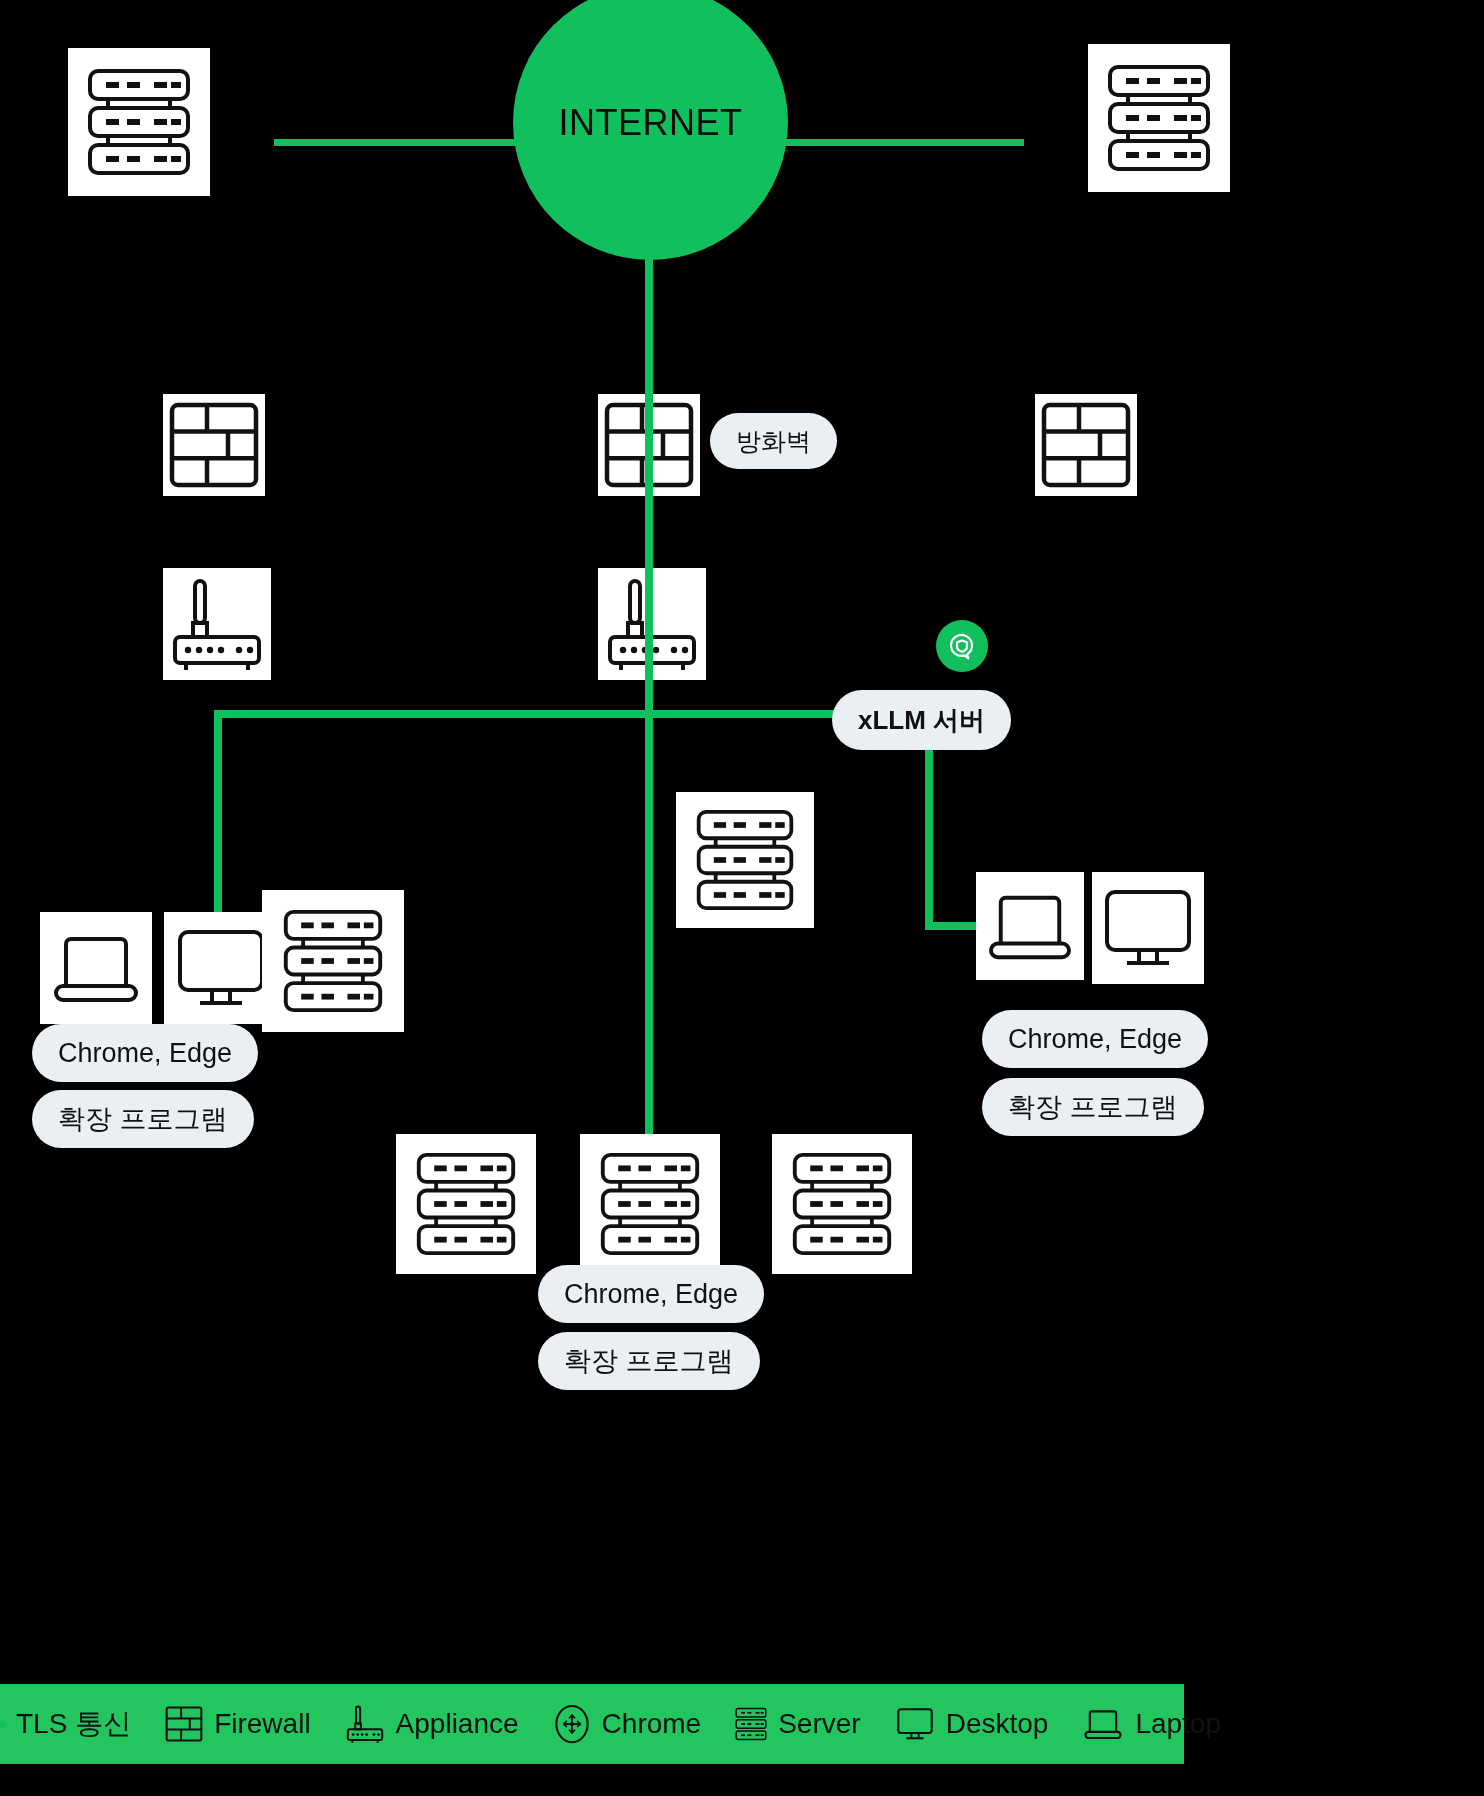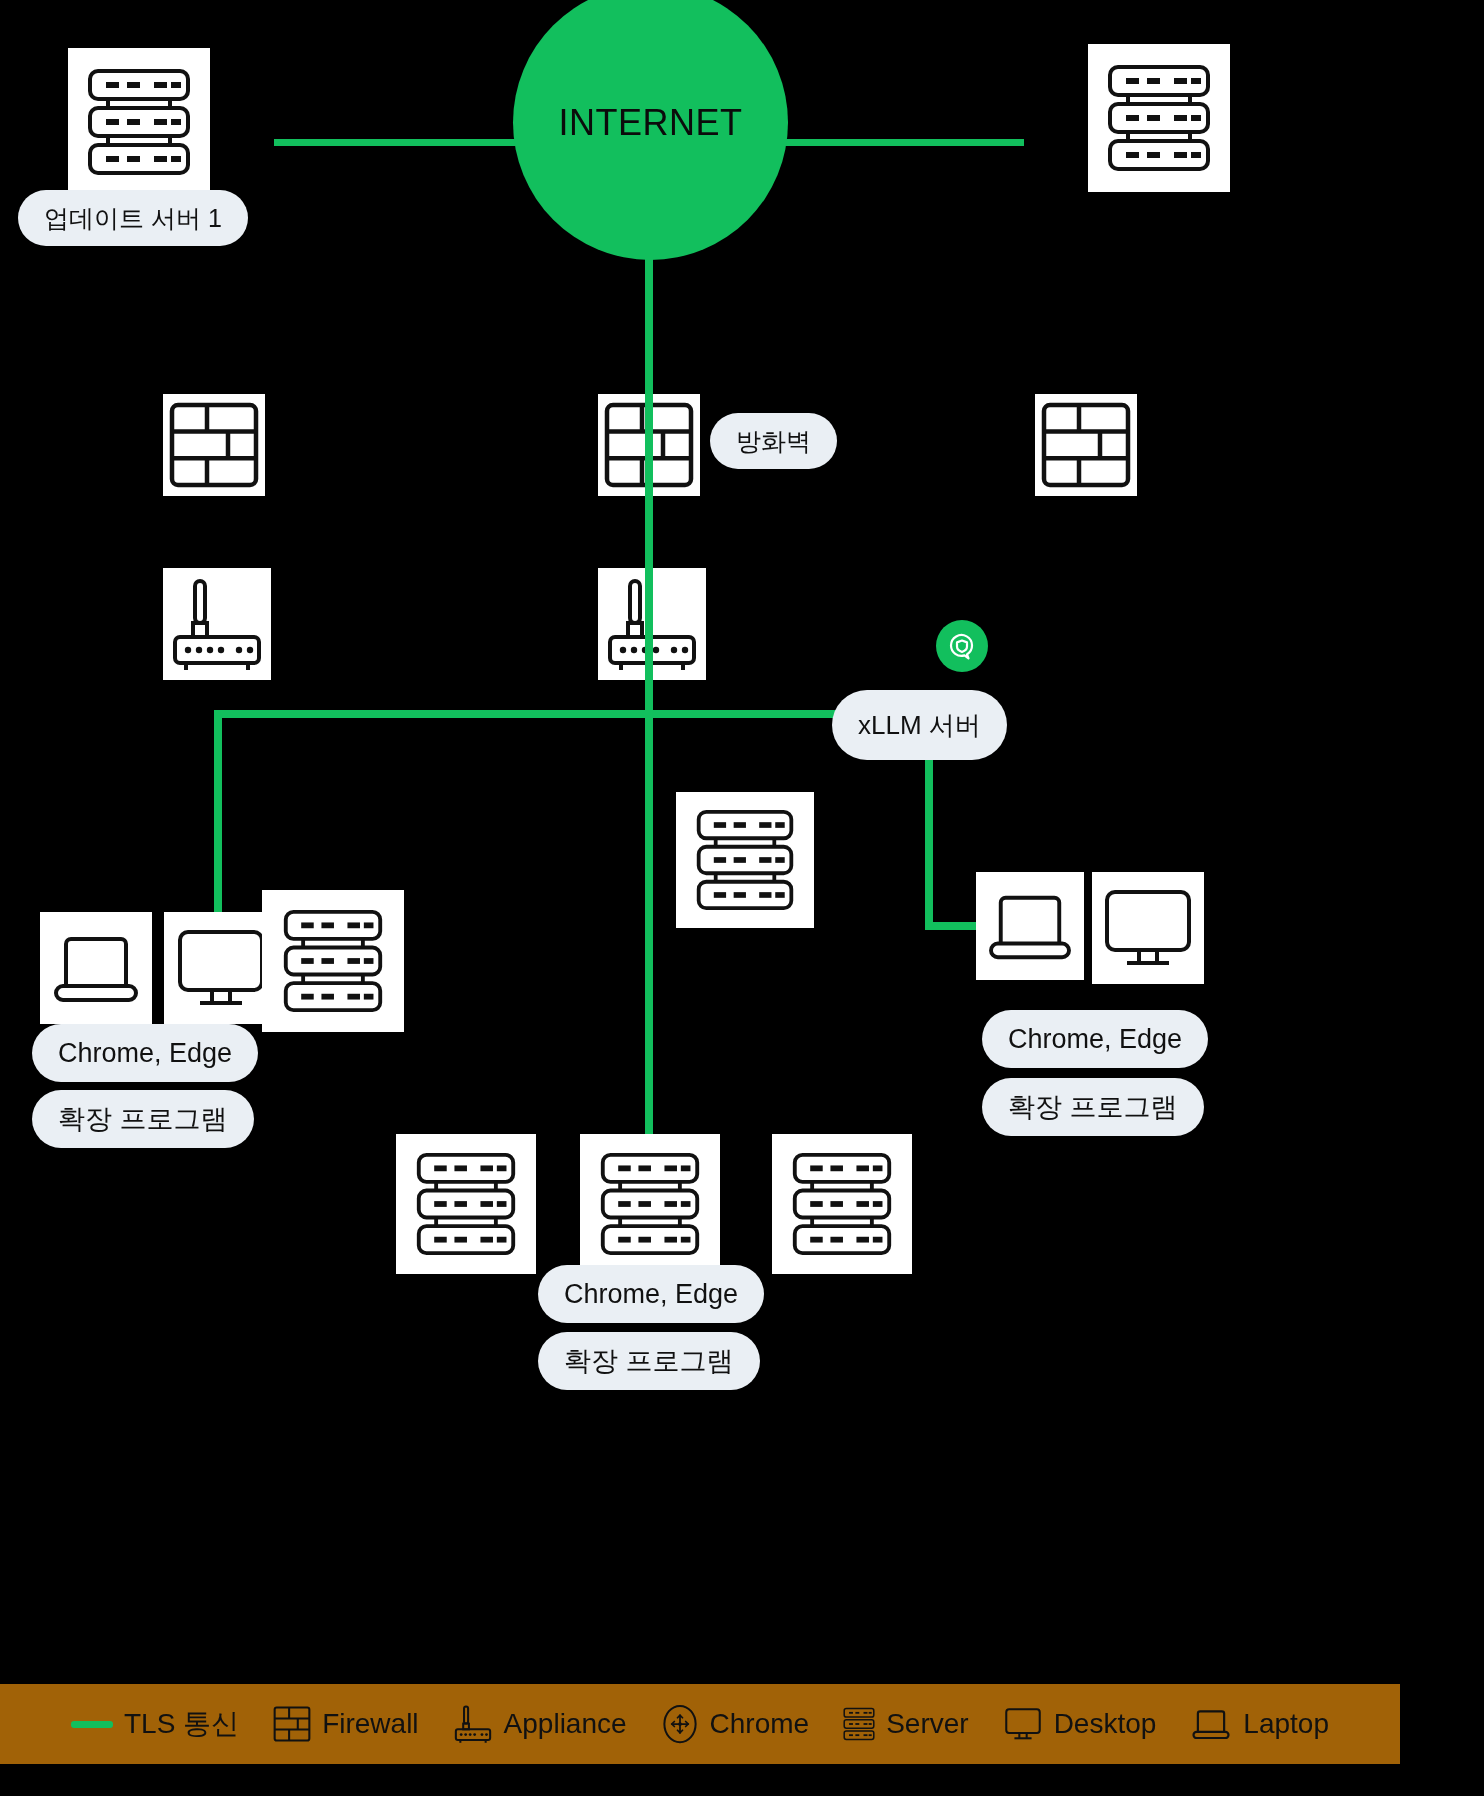--- a/index.html
+++ b/index.html
@@ -83,23 +83,23 @@
     display: flex;
     align-items: center;
     justify-content: center;
   }
 
   
   #legend {
     position: absolute;
     left: 0;
     top: 1684px;
-    width: 1400px;
+    width: 1184px;
     height: 80px;
-    background: #a16207;
+    background: #22c55e;
     display: flex;
     align-items: center;
     justify-content: center;
     gap: 34px;
     box-sizing: border-box;
     padding: 0 10px;
   }
   .legend-item {
     display: flex;
     align-items: center;
@@ -158,23 +158,20 @@
           <rect x="41" y="52" width="13" height="6"></rect>
         <rect x="68" y="52" width="13" height="6"></rect>
           <rect x="85" y="52" width="10" height="6"></rect>
         <rect x="20" y="89" width="13" height="6"></rect>
           <rect x="41" y="89" width="13" height="6"></rect>
         <rect x="68" y="89" width="13" height="6"></rect>
           <rect x="85" y="89" width="10" height="6"></rect>
       </g>
     </svg>
   </div>
-  <div class="pill" style="left:18px; top:190px;">
-    <span>업데이트 서버 1</span>
-  </div>
 
   <div class="tile" style="left:1088px; top:44px; width:142px; height:148px;">
     <svg width="106" height="110" viewBox="0 0 106 110">
       <g fill="none" stroke="#111" stroke-width="4">
         <rect x="4" y="4" width="98" height="28" rx="8"></rect>
         <rect x="4" y="41" width="98" height="28" rx="8"></rect>
         <rect x="4" y="78" width="98" height="28" rx="8"></rect>
         <line x1="22" y1="32" x2="22" y2="41"></line>
           <line x1="84" y1="32" x2="84" y2="41"></line>
         <line x1="22" y1="69" x2="22" y2="78"></line>
@@ -282,21 +279,21 @@
     </svg>
   </div>
   <div class="link" style="left:645px; top:568px; width:8px; height:112px;"></div>
 
   <div id="xllm-badge">
     <svg width="34" height="34" viewBox="0 0 34 34">
       <path d="M6 16.5 A10.5 10.5 0 1 1 22 25.5 L23.5 29.5 L19.5 26.4 A10.5 10.5 0 0 1 6 16.5 Z" fill="none" stroke="#ffffff" stroke-width="2.2" stroke-linejoin="round"></path>
       <path d="M17 11.5 L22 13.4 L22 17.6 C22 20.2 19.8 22.1 17 23 C14.2 22.1 12 20.2 12 17.6 L12 13.4 Z" fill="none" stroke="#ffffff" stroke-width="2.2" stroke-linejoin="round"></path>
     </svg>
   </div>
-  <div class="pill" style="left:832px; top:690px; height:70px; font-size:26px;">
+  <div class="pill" style="left:832px; top:690px; height:60px; font-size:26px;font-weight:bold;">
     <span>xLLM 서버</span>
   </div>
 
   <div class="tile" style="left:676px; top:792px; width:138px; height:136px;">
     <svg width="104" height="104" viewBox="0 0 106 110">
       <g fill="none" stroke="#111" stroke-width="4">
         <rect x="4" y="4" width="98" height="28" rx="8"></rect>
         <rect x="4" y="41" width="98" height="28" rx="8"></rect>
         <rect x="4" y="78" width="98" height="28" rx="8"></rect>
         <line x1="22" y1="32" x2="22" y2="41"></line>

